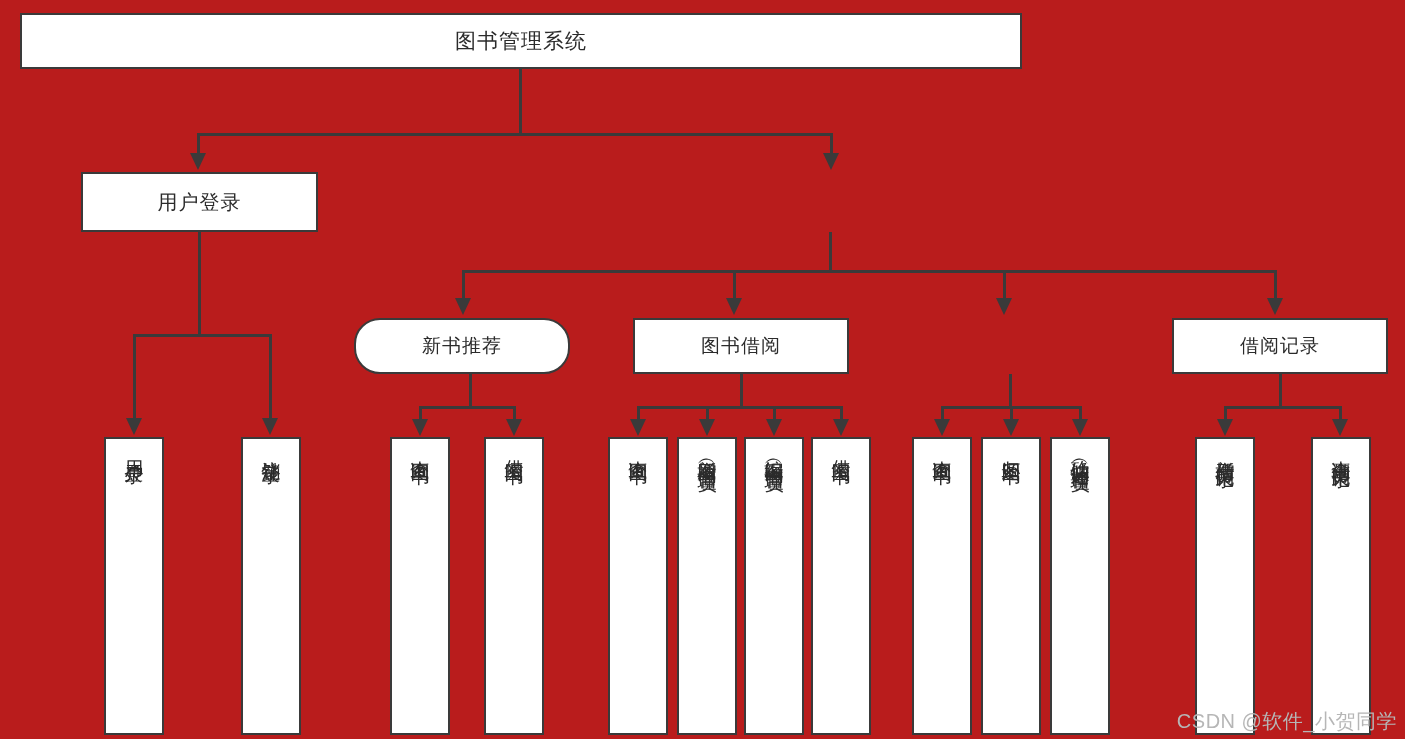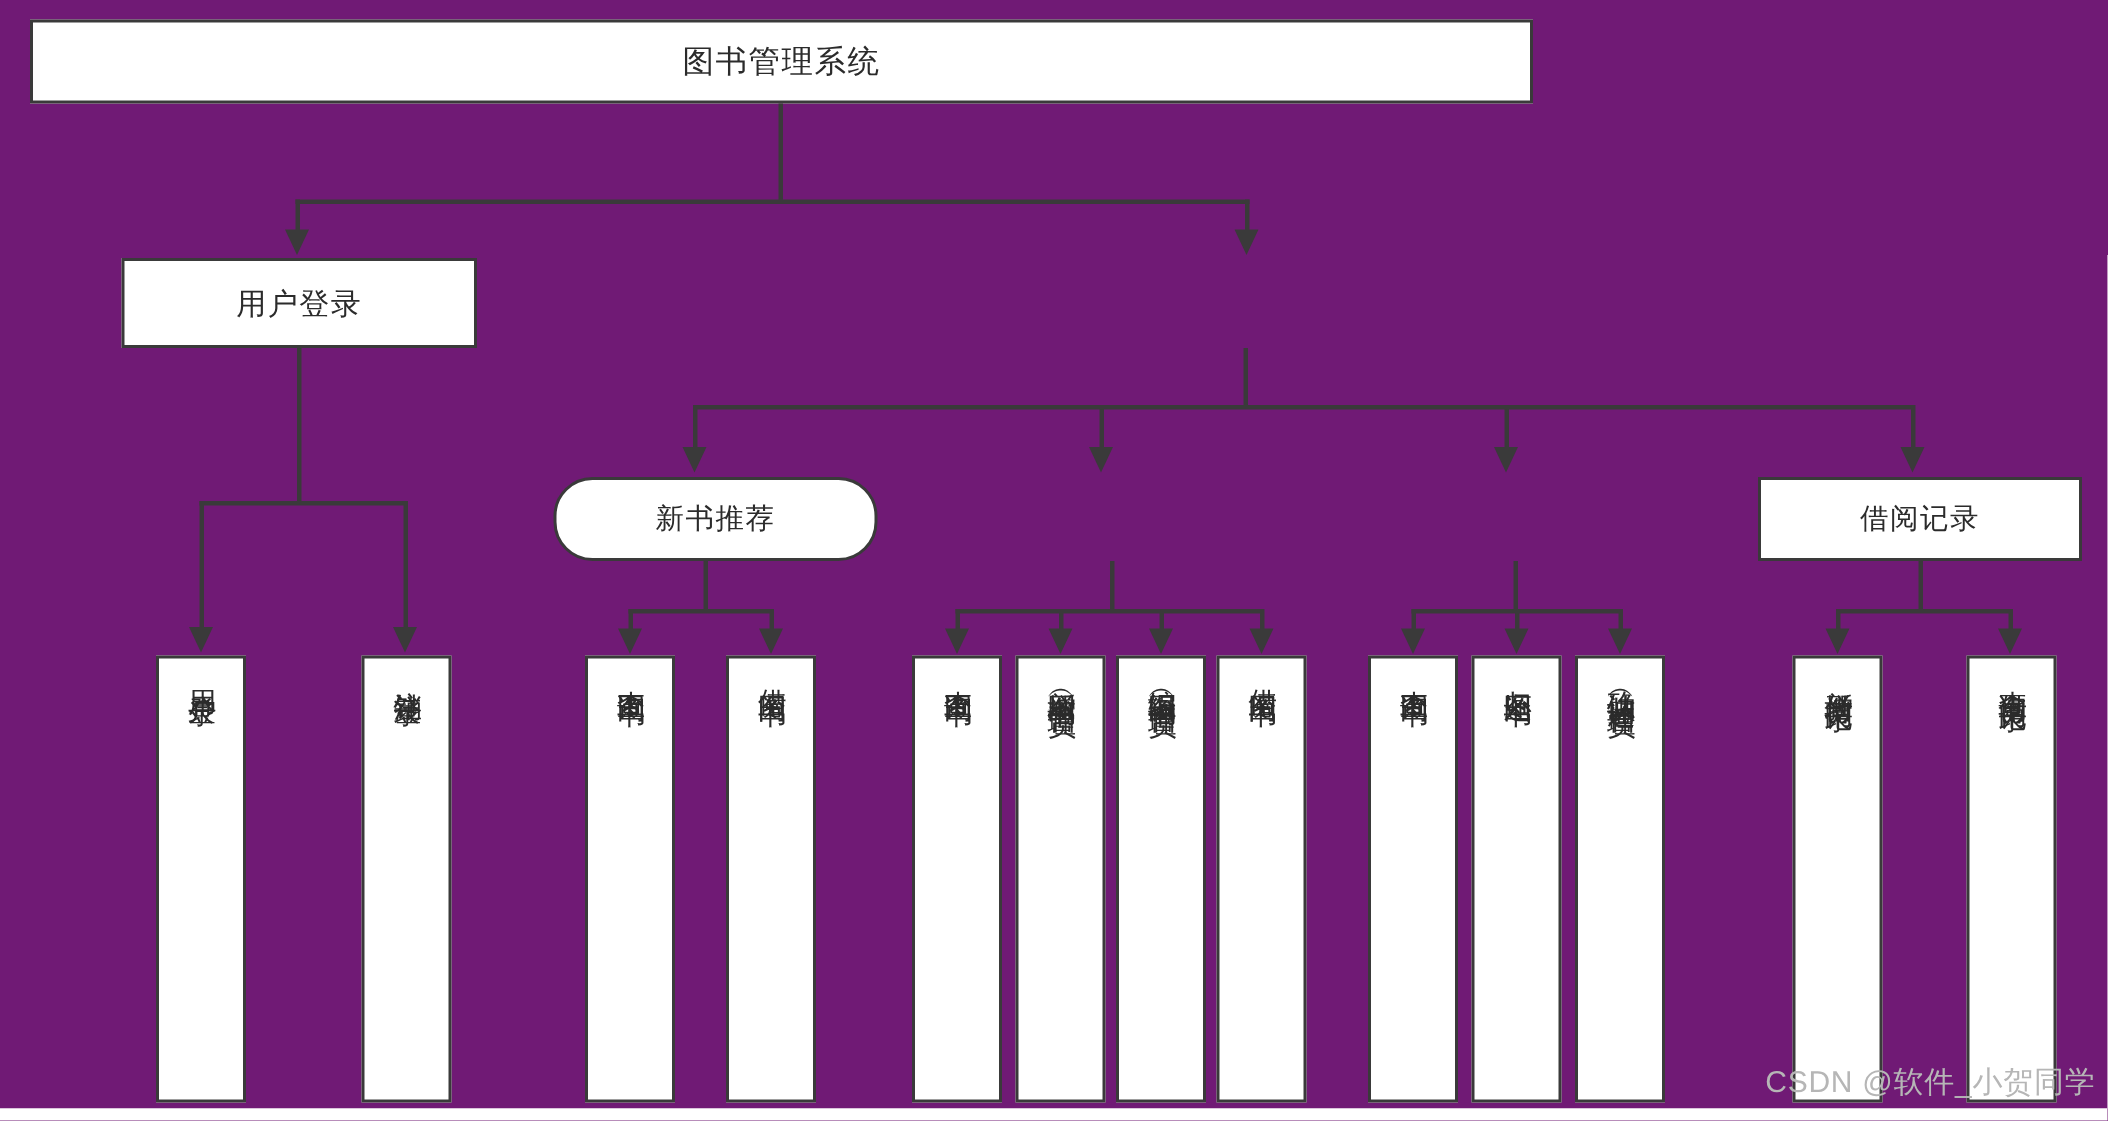--- a/index.html
+++ b/index.html
@@ -4,21 +4,21 @@
 <style>
   html,body{margin:0;padding:0;background:#ffffff;}
   body{
     font-family:"Liberation Sans","DejaVu Sans",sans-serif;
     -webkit-font-smoothing:antialiased;
   }
   #canvas{
     position:relative;
     width:1405px;
     height:739px;
-    background:#701a75;
+    background:#b91c1c;
     overflow:hidden;
   }
   
   .node{
     position:absolute;
     box-sizing:border-box;
     border:2px solid #3a3a3a;
     background:#ffffff;
     display:flex;
     align-items:center;
@@ -120,22 +120,25 @@
 
   <div class="vline" style="left:733px;top:270px;height:30px;"></div>
   <div class="arrow" style="left:726px;top:298px;"></div>
 
   <div class="vline" style="left:1003px;top:270px;height:30px;"></div>
   <div class="arrow" style="left:996px;top:298px;"></div>
 
   <div class="vline" style="left:1274px;top:270px;height:30px;"></div>
   <div class="arrow" style="left:1267px;top:298px;"></div>
 
-  <div class="node lvl3" style="left:369px;top:318px;width:216px;height:56px;border-radius:26px;">
+  <div class="node lvl3" style="left:354px;top:318px;width:216px;height:56px;border-radius:26px;">
     <span>新书推荐</span>
+  </div>
+  <div class="node lvl3" style="left:633px;top:318px;width:216px;height:56px;">
+    <span>图书借阅</span>
   </div>
   <div class="node lvl3" style="left:1172px;top:318px;width:216px;height:56px;">
     <span>借阅记录</span>
   </div>
 
   <div class="vline" style="left:469px;top:374px;height:34px;"></div>
   <div class="hline" style="left:419px;top:406px;width:96px;"></div>
   <div class="vline" style="left:419px;top:406px;height:16px;"></div>
   <div class="arrow" style="left:412px;top:419px;"></div>
   <div class="vline" style="left:513px;top:406px;height:16px;"></div>

